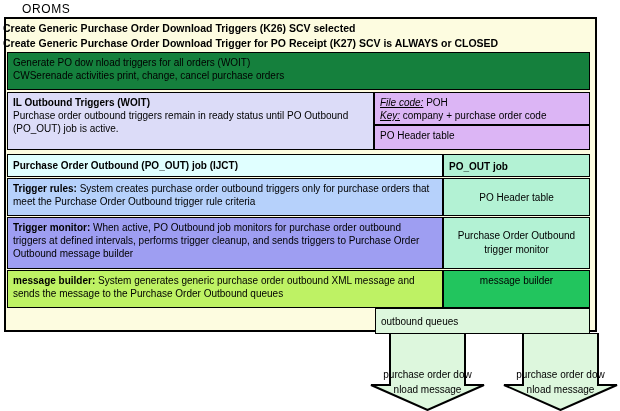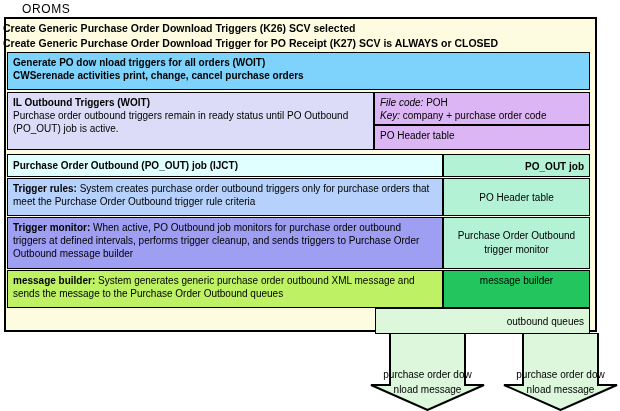--- a/index.html
+++ b/index.html
@@ -41,42 +41,41 @@
 
   
   .box {
     border: 1.5px solid #000000;
     box-sizing: border-box;
     padding: 3px 5px;
     line-height: 1.30;
   }
 
   .ttl { font-weight: bold; }
-  .ital { font-style: italic; }
+  .ital { font-style: italic; text-decoration: underline; }
 
   
   #header-band {
     left: 0;
     top: 21px;
     width: 585px;
     height: 30px;
     font-size: 10.5px;
     font-weight: bold;
     line-height: 1.45;
     padding-left: 3px;
   }
 
   
   #generate-box {
     left: 7px;
     top: 52px;
     width: 583px;
     height: 38px;
-    background: #7dd3fc;
-    font-weight: bold;
+    background: #15803d;
   }
 
   
   #woit-box {
     left: 7px;
     top: 92px;
     width: 367px;
     height: 58px;
     background: #dcdcf8;
   }
@@ -108,21 +107,21 @@
     font-weight: bold;
     padding-top: 4px;
   }
   #poout-job-green {
     left: 443px;
     top: 154px;
     width: 147px;
     height: 23px;
     background: #b3f2d4;
     font-weight: bold;
-    text-align: right;
+    text-align: left;
     padding-top: 5px;
   }
 
   
   #trigger-rules-row {
     left: 7px;
     top: 178px;
     width: 436px;
     height: 38px;
     background: #b6d1fb;
@@ -183,21 +182,21 @@
   
   #outbound-queues {
     left: 375px;
     top: 308px;
     width: 215px;
     height: 26px;
     background: #ddf7dd;
     text-align: center;
     display: flex;
     align-items: center;
-    justify-content: flex-end;
+    justify-content: flex-start;
     z-index: 5;
   }
 
   
   .arrow-wrap {
     width: 115px;
     height: 78px;
     z-index: 6;
   }
   .arrow-wrap svg { display: block; }

